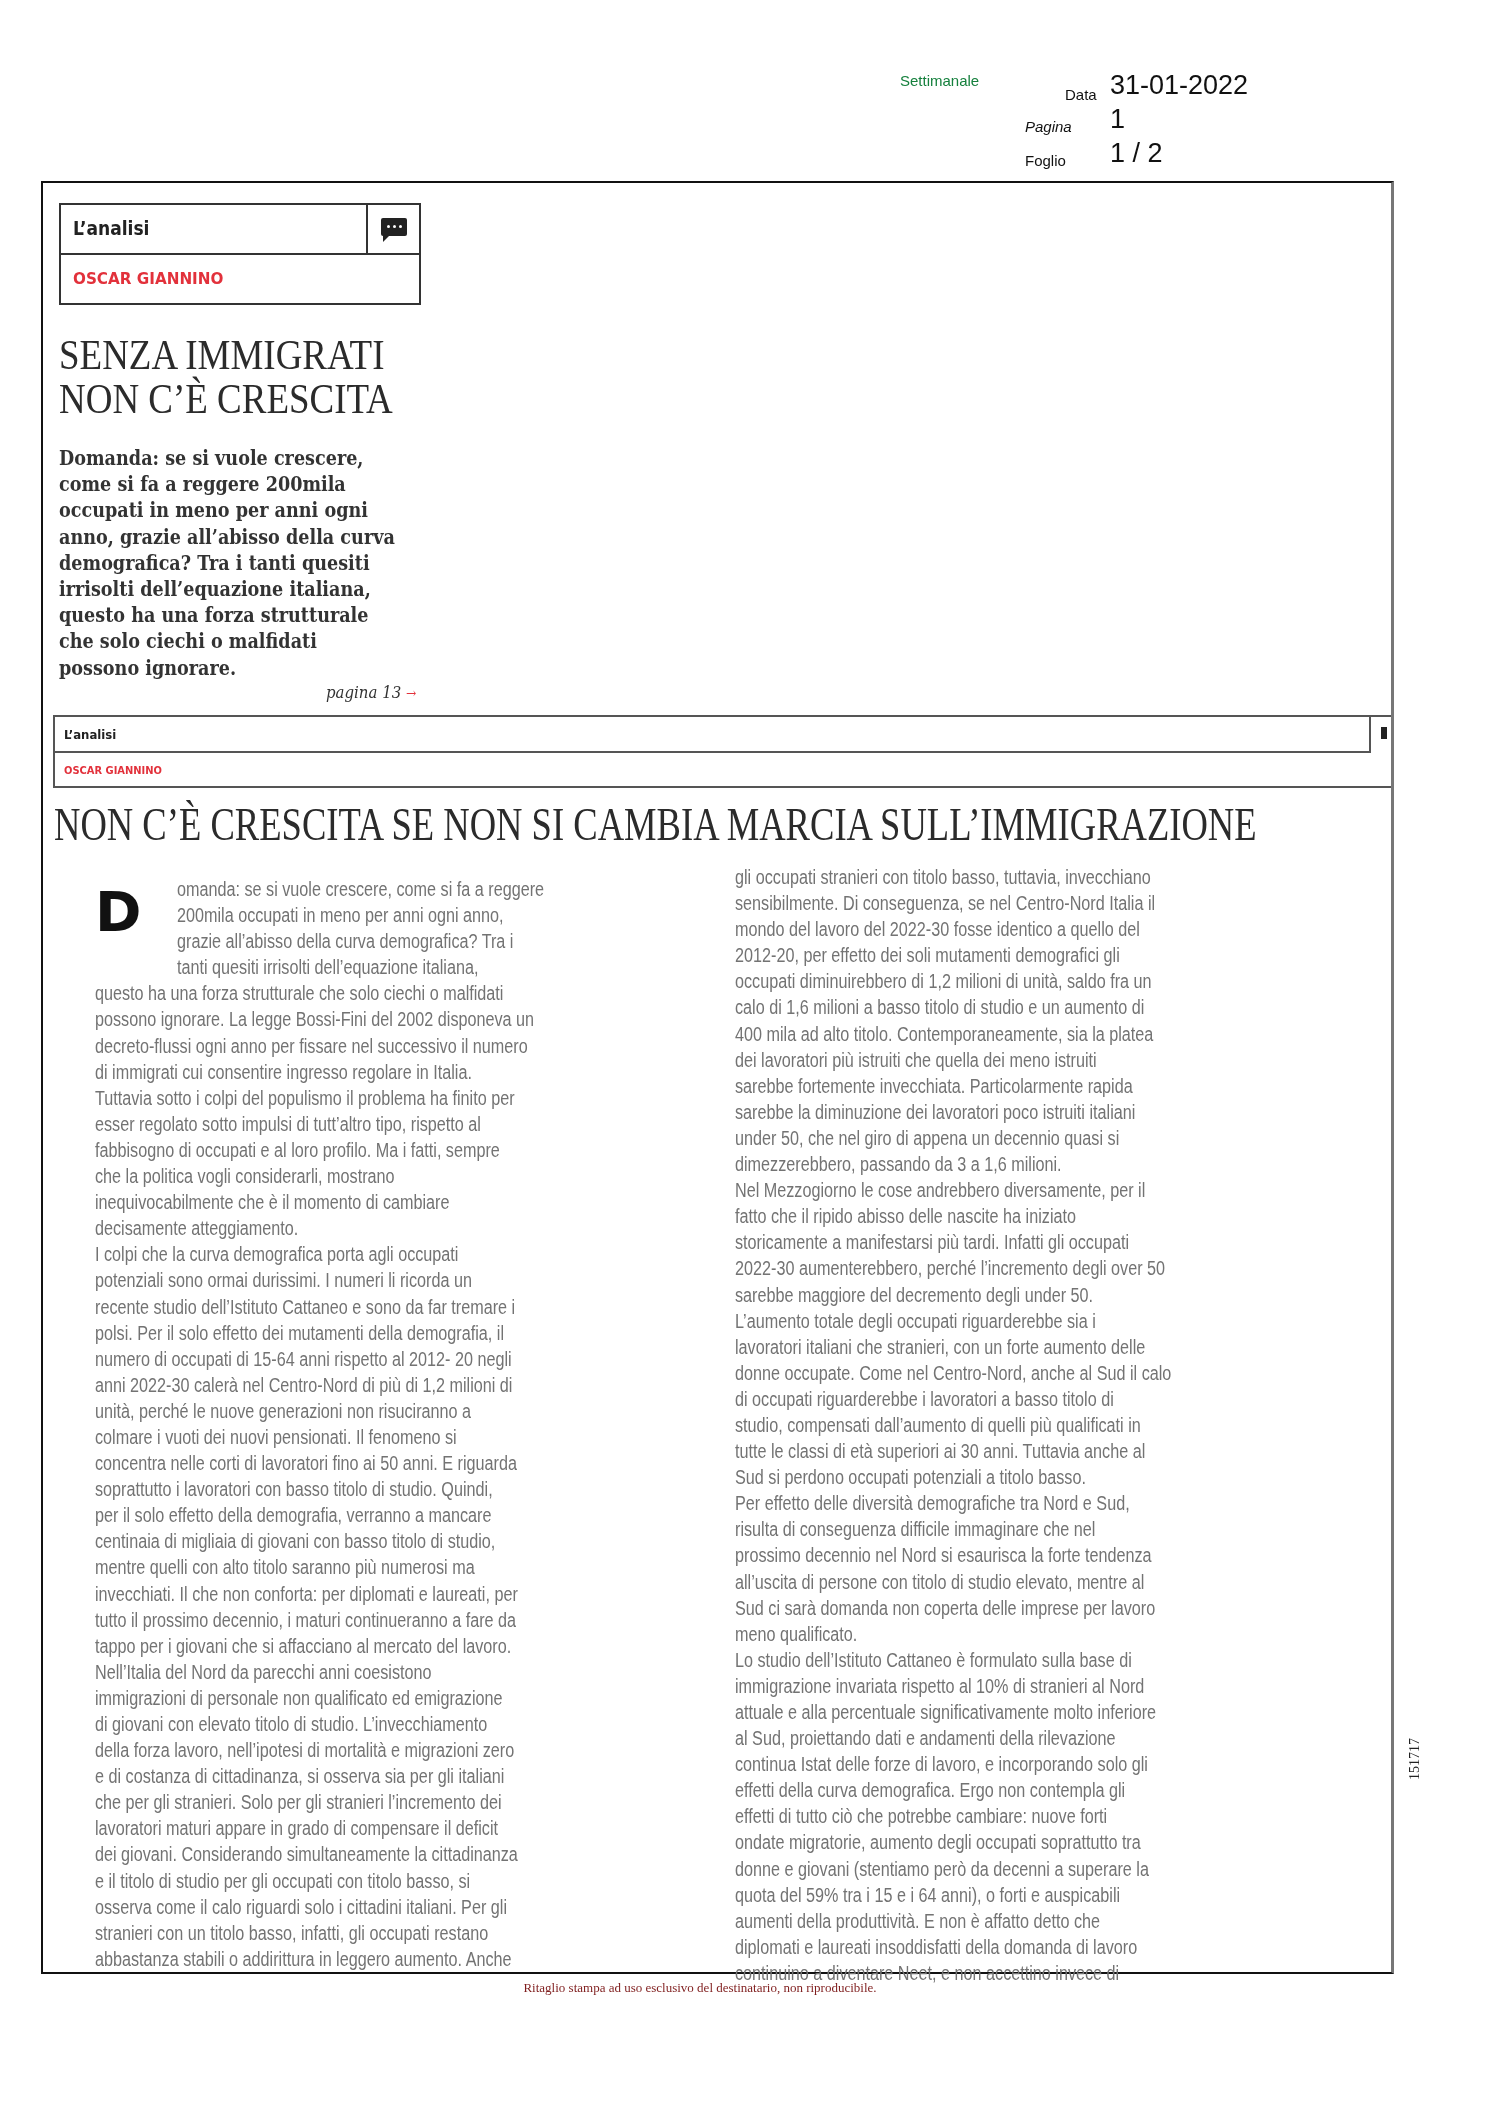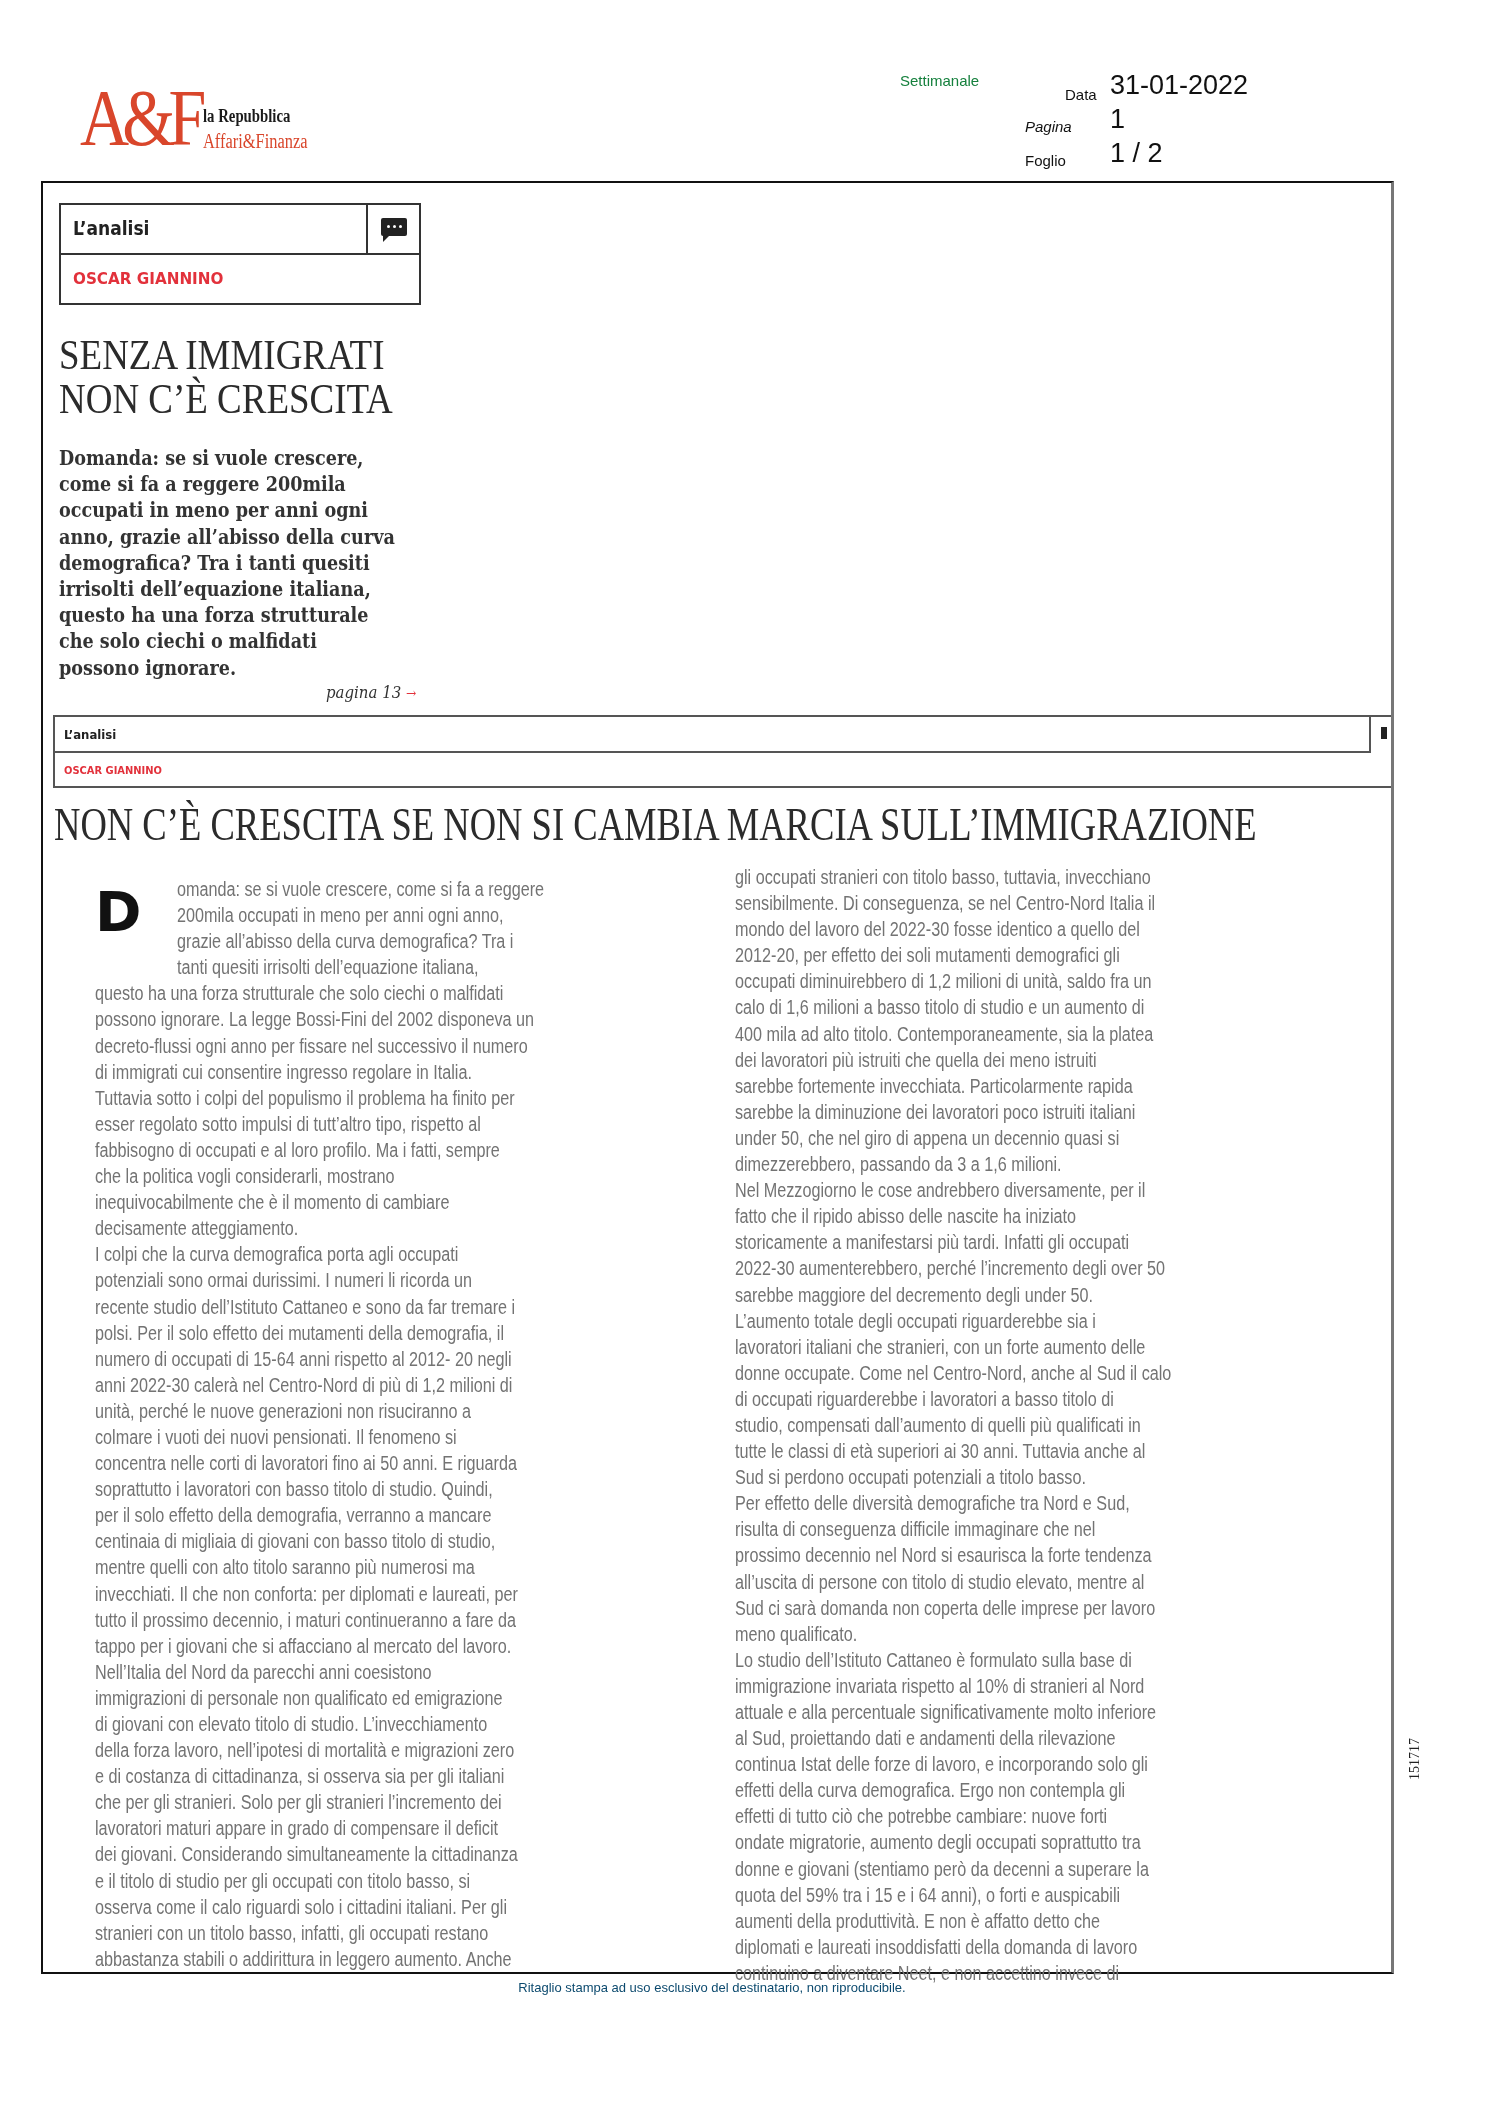--- a/index.html
+++ b/index.html
@@ -68,32 +68,27 @@
   .col .ln { display: block; white-space: nowrap; transform: scaleX(0.83); transform-origin: left top; }
   .col-left { left: 95px; top: 876px; width: 620px; }
   .dropcap { position: absolute; left: 95px; top: 884px; font-family: "DejaVu Sans", sans-serif; font-weight: bold;
              font-size: 56px; line-height: 56px; color: #111; }
   .col-left .ln.ind { margin-left: 82px; }
   .col-right { left: 735px; top: 864px; width: 640px; }
 
   
   .side-code { position: absolute; left: 1407px; top: 1780px; font-family: "Liberation Serif", serif; font-size: 14px; color: #222;
                transform: rotate(-90deg); transform-origin: left top; white-space: nowrap; }
-  .footer { position: absolute; left: 12px; top: 1980px; width: 1400px; text-align: center; font-family: Liberation Sans, sans-serif;
-            font-size: 13px; color: #0c4a6e; }
+  .footer { position: absolute; left: 0; top: 1980px; width: 1400px; text-align: center; font-family: Liberation Serif, serif;
+            font-size: 13px; color: #7f1d1d; }
 </style>
 </head>
 <body>
 
 <div class="masthead">
-  <div class="logo">
-    <div class="logo-af">A&amp;F</div>
-    <div class="logo-rep">la Repubblica</div>
-    <div class="logo-aff">Affari&amp;Finanza</div>
-  </div>
   <div class="meta-freq">Settimanale</div>
   <div class="meta-row r1">
     <span class="meta-label">Data</span>
     <span class="meta-value">31-01-2022</span>
   </div>
   <div class="meta-row r2">
     <span class="meta-label">Pagina</span>
     <span class="meta-value">1</span>
   </div>
   <div class="meta-row r3">

